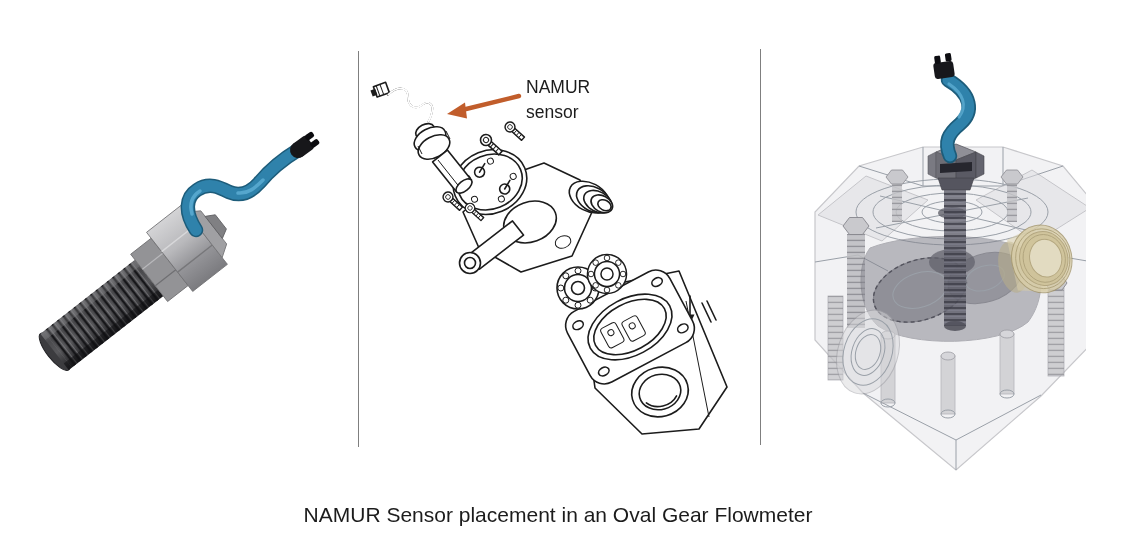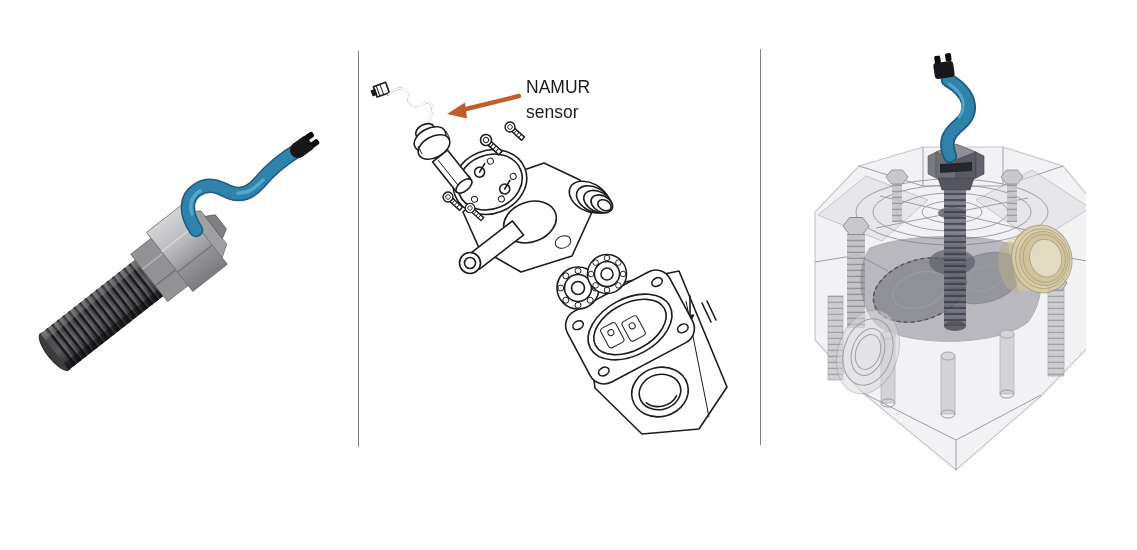--- a/index.html
+++ b/index.html
@@ -347,13 +347,14 @@
   </svg>
 
   <div class="divider" id="divider-1"></div>
   <div class="divider" id="divider-2"></div>
 
   <div class="annotation">
     <span>NAMUR</span>
     <span>sensor</span>
   </div>
 
+  <div class="caption">NAMUR Sensor placement in an Oval Gear Flowmeter</div>
 </div>
 
 </body></html>

